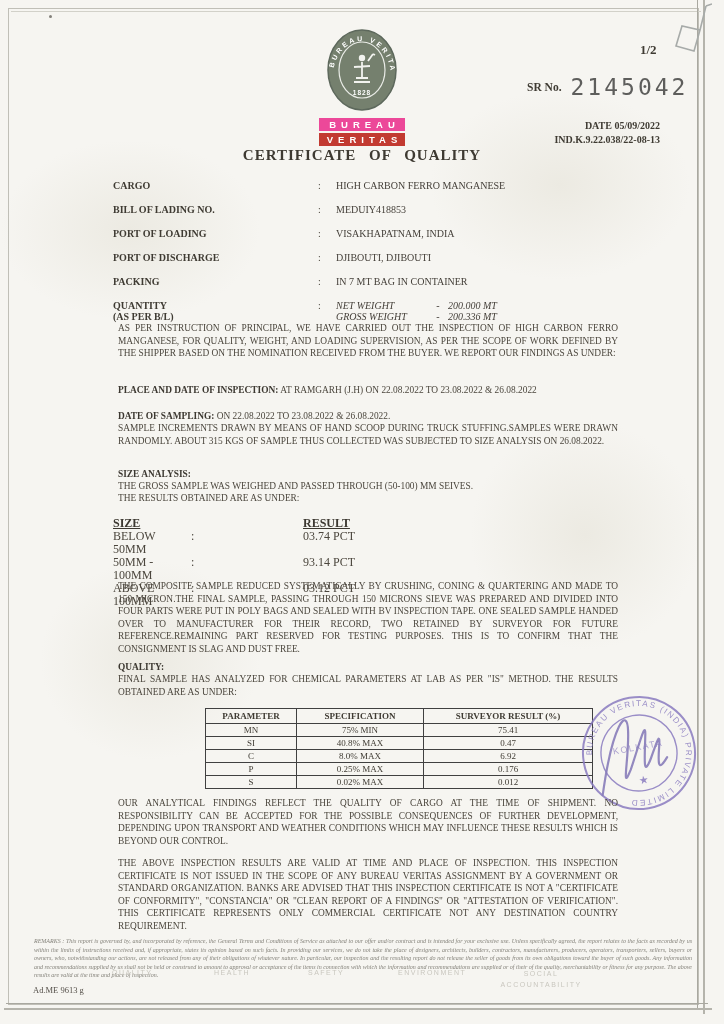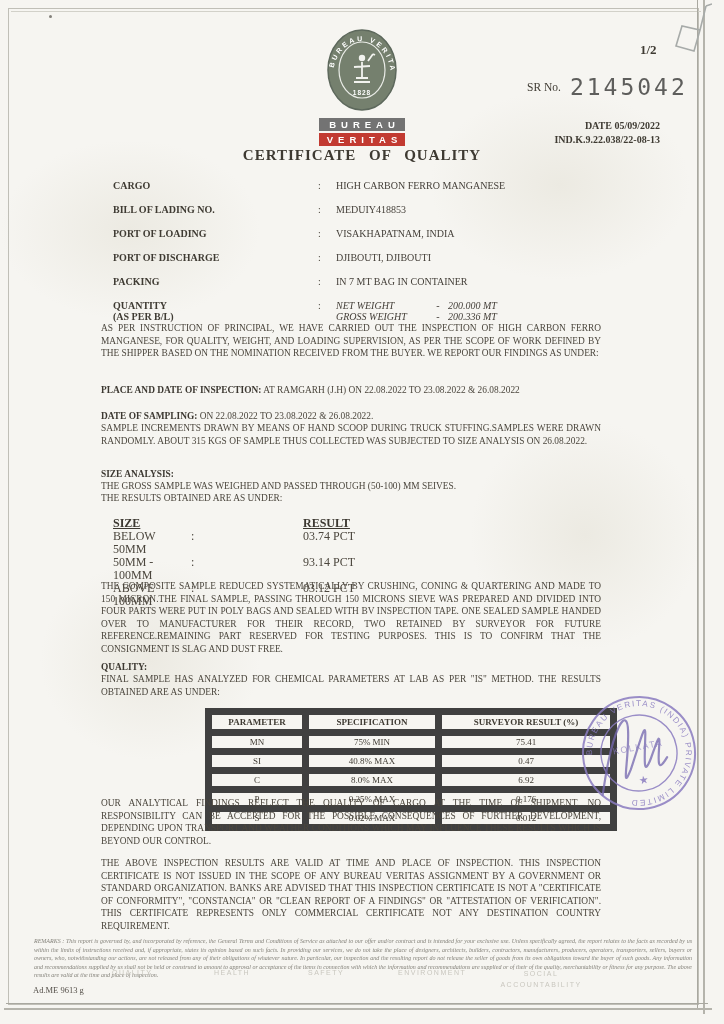--- a/index.html
+++ b/index.html
@@ -19,52 +19,52 @@
   
   .blob{position:absolute;border-radius:50%;background:radial-gradient(closest-side,#eceae2,rgba(236,234,226,0));}
   
   .page-num{position:absolute;top:42px;left:640px;font-size:13px;font-weight:bold;color:#3f3b33;}
   .dot-mark{position:absolute;left:49px;top:15px;width:3px;height:3px;border-radius:50%;background:#83817a;}
   .pen-mark{position:absolute;left:646px;top:2px;}
   .logo-block{position:absolute;top:28px;left:50%;transform:translateX(-50%);text-align:center;}
   .logo-box{width:86px;height:13px;line-height:13px;margin:2px auto 0;color:#ffffff;
     font-family:"Liberation Sans", sans-serif;font-size:9.5px;font-weight:bold;
     letter-spacing:5px;text-indent:5px;text-align:center;}
-  .box-gray{background:#737373;}
+  .box-gray{background:#ec4899;}
   .box-red{background:#c23a31;}
   .doc-title{position:absolute;top:147px;left:0;width:100%;text-align:center;
     font-size:15px;font-weight:bold;letter-spacing:1px;word-spacing:8px;color:#3e3a32;}
   .sr-line{position:absolute;top:74px;left:527px;display:flex;align-items:center;}
-  .sr-label{font-size:11.5px;font-weight:normal;color:#3f3b33;text-align:center;}
+  .sr-label{font-size:11.5px;font-weight:bold;color:#3f3b33;text-align:center;}
   .sr-number{font-family:"DejaVu Sans Mono", monospace;font-size:23px;color:#5e5e5c;
     letter-spacing:3px;margin-left:9px;font-weight:400;}
   .date-block{position:absolute;top:119px;right:64px;text-align:right;font-size:10px;
     font-weight:bold;color:#3f3b33;line-height:1.35;}
   
   .details{position:absolute;top:180px;left:113px;width:505px;font-size:10px;}
   .drow{display:grid;grid-template-columns:205px 18px 1fr;align-items:start;min-height:24px;}
   .dlabel{font-weight:bold;color:#3f3b33;}
   .dvalue{color:#45403a;}
   .qty-grid{display:grid;grid-template-columns:205px 18px 1fr;}
   .qline{display:flex;font-style:italic;}
   .qname{display:inline-block;width:92px;}
   .qdash{display:inline-block;width:20px;text-align:center;}
   
-  .para{position:absolute;left:101px;width:500px;font-size:9.4px;line-height:1.33;
+  .para{position:absolute;left:118px;width:500px;font-size:9.4px;line-height:1.33;
     text-align:justify;color:#4b463d;}
   .lead-b{font-weight:bold;color:#3c3831;}
   .left{text-align:left;}
   
   .size-table{position:absolute;top:517px;left:113px;width:340px;font-size:12px;}
   .size-row{display:grid;grid-template-columns:78px 112px 1fr;line-height:13px;}
   .uh{font-weight:bold;text-decoration:underline;color:#3c3831;}
   
   table.qual{position:absolute;top:708px;left:205px;border-collapse:collapse;
     font-size:9px;color:#3f3b33;}
-  table.qual th,table.qual td{border:7px solid #404040;text-align:center;padding:0 4px;}
+  table.qual th,table.qual td{border:1px solid #404040;text-align:center;padding:0 4px;}
   table.qual th{height:14px;font-weight:bold;}
   table.qual td{height:12px;}
   .col-p{width:82px;}.col-s{width:118px;}.col-r{width:160px;}
   
   .stamp{position:absolute;left:568px;top:690px;width:142px;height:126px;
     transform:rotate(-10deg);opacity:0.85;}
   
   .remarks{position:absolute;left:34px;top:937px;width:658px;font-size:6px;
     font-style:italic;color:#84827a;line-height:1.42;text-align:justify;}
   .wmark-row{position:absolute;top:969px;left:0;width:724px;

